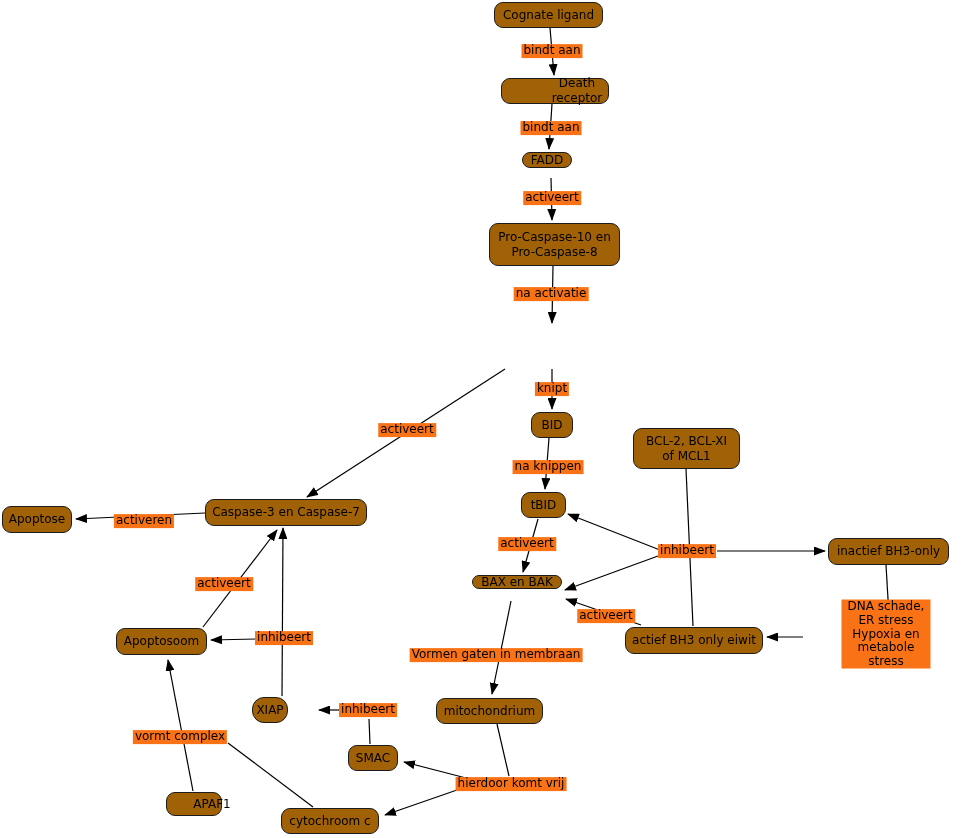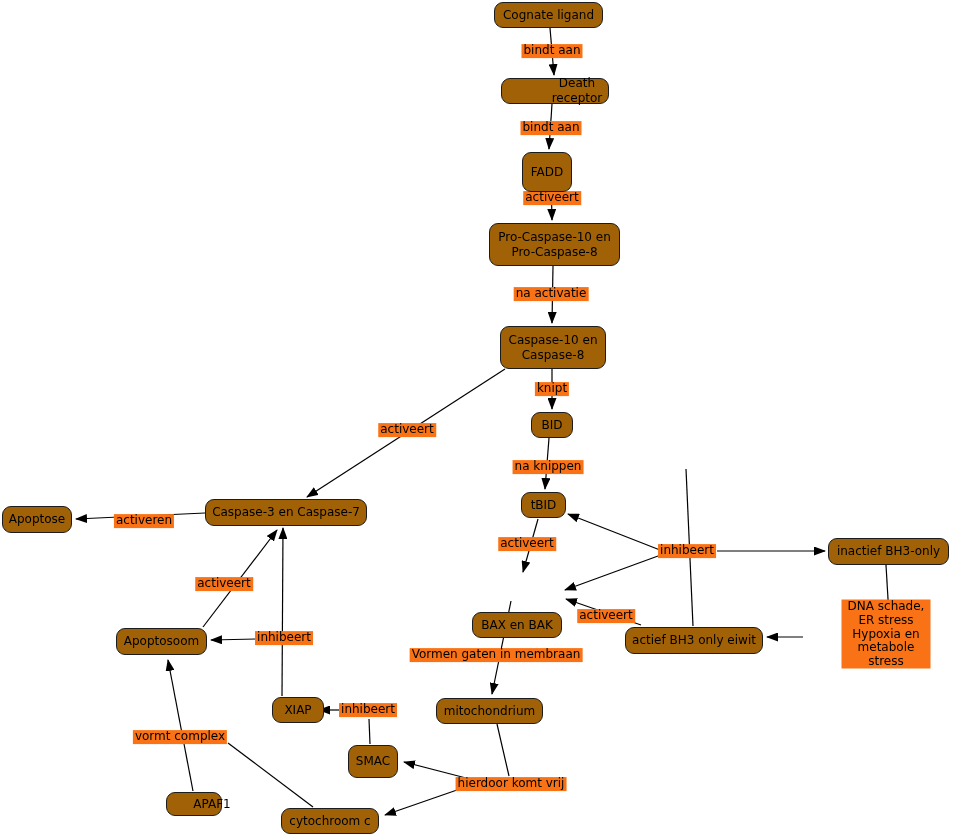--- a/index.html
+++ b/index.html
@@ -90,32 +90,32 @@
 Hypoxia en metabole stress</div>
   <div class="elabel" style="left:224px;top:584px;">activeert</div>
   <div class="elabel" style="left:284px;top:638px;">inhibeert</div>
   <div class="elabel" style="left:368px;top:710px;">inhibeert</div>
   <div class="elabel" style="left:496px;top:655px;">Vormen gaten in membraan</div>
   <div class="elabel" style="left:511px;top:784px;">hierdoor komt vrij</div>
   <div class="elabel" style="left:180px;top:737px;">vormt complex</div>
 
   <div class="node" style="left:494px;top:2px;width:109px;height:26px;">Cognate ligand</div>
   <div class="node" style="left:501px;top:78px;width:108px;height:26px;padding-left:48px;">Death receptor</div>
-  <div class="node" style="left:522px;top:152px;width:50px;height:40px;text-align:center;">FADD</div>
+  <div class="node" style="left:522px;top:152px;width:50px;height:16px;text-align:center;">FADD</div>
   <div class="node" style="left:489px;top:223px;width:131px;height:43px;">Pro-Caspase-10 en
 Pro-Caspase-8</div>
-  <div class="node" style="left:500px;top:326px;width:106px;height:43px;">Caspase-10 en
-Caspase-8</div>
   <div class="node" style="left:531px;top:412px;width:42px;height:26px;">BID</div>
+  <div class="node" style="left:633px;top:428px;width:107px;height:41px;">BCL-2, BCL-XI
+of MCL1</div>
   <div class="node" style="left:521px;top:492px;width:45px;height:26px;">tBID</div>
   <div class="node" style="left:205px;top:499px;width:162px;height:27px;">Caspase-3 en Caspase-7</div>
   <div class="node" style="left:2px;top:506px;width:70px;height:27px;">Apoptose</div>
   <div class="node" style="left:828px;top:538px;width:121px;height:27px;">inactief BH3-only</div>
-  <div class="node" style="left:472px;top:575px;width:90px;height:26px;margin-top:37px;">BAX en BAK</div>
+  <div class="node" style="left:472px;top:575px;width:90px;height:14px;">BAX en BAK</div>
   <div class="node" style="left:625px;top:627px;width:138px;height:27px;">actief BH3 only eiwit</div>
   <div class="node" style="left:116px;top:628px;width:91px;height:27px;">Apoptosoom</div>
-  <div class="node" style="left:272px;top:697px;width:52px;height:26px;">XIAP</div>
+  <div class="node" style="left:252px;top:697px;width:36px;height:26px;border-radius:12px;">XIAP</div>
   <div class="node" style="left:436px;top:698px;width:107px;height:26px;">mitochondrium</div>
-  <div class="node" style="left:348px;top:745px;width:50px;height:33px;">SMAC</div>
+  <div class="node" style="left:348px;top:745px;width:50px;height:26px;">SMAC</div>
   <div class="node" style="left:166px;top:792px;width:56px;height:24px;padding-left:40px;">APAF1</div>
   <div class="node" style="left:281px;top:808px;width:98px;height:26px;">cytochroom c</div>
 
 </div>
 
 </body></html>

